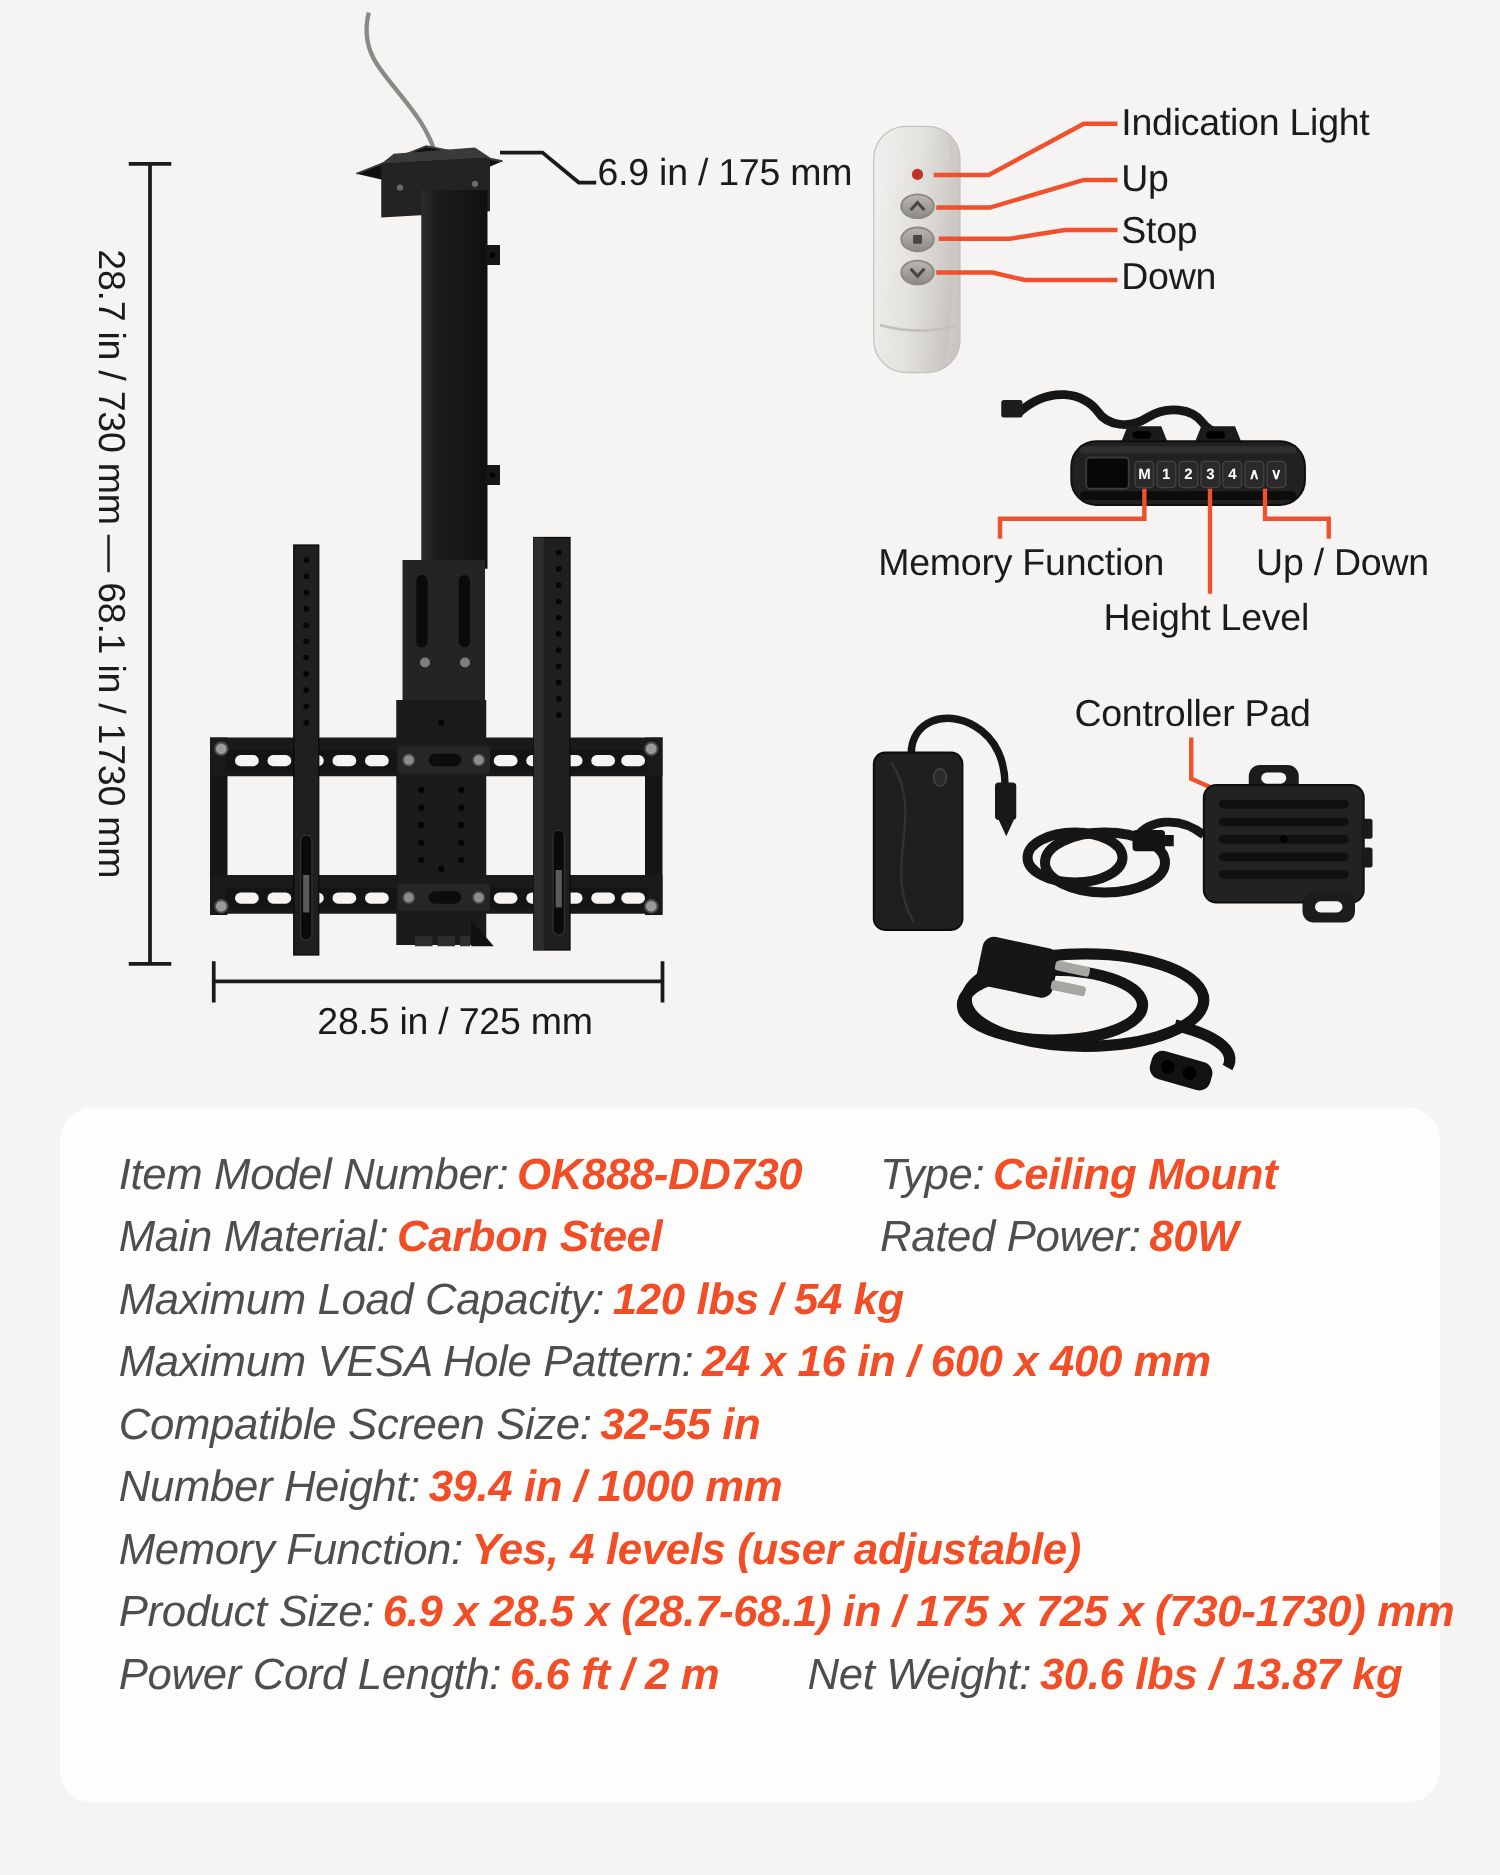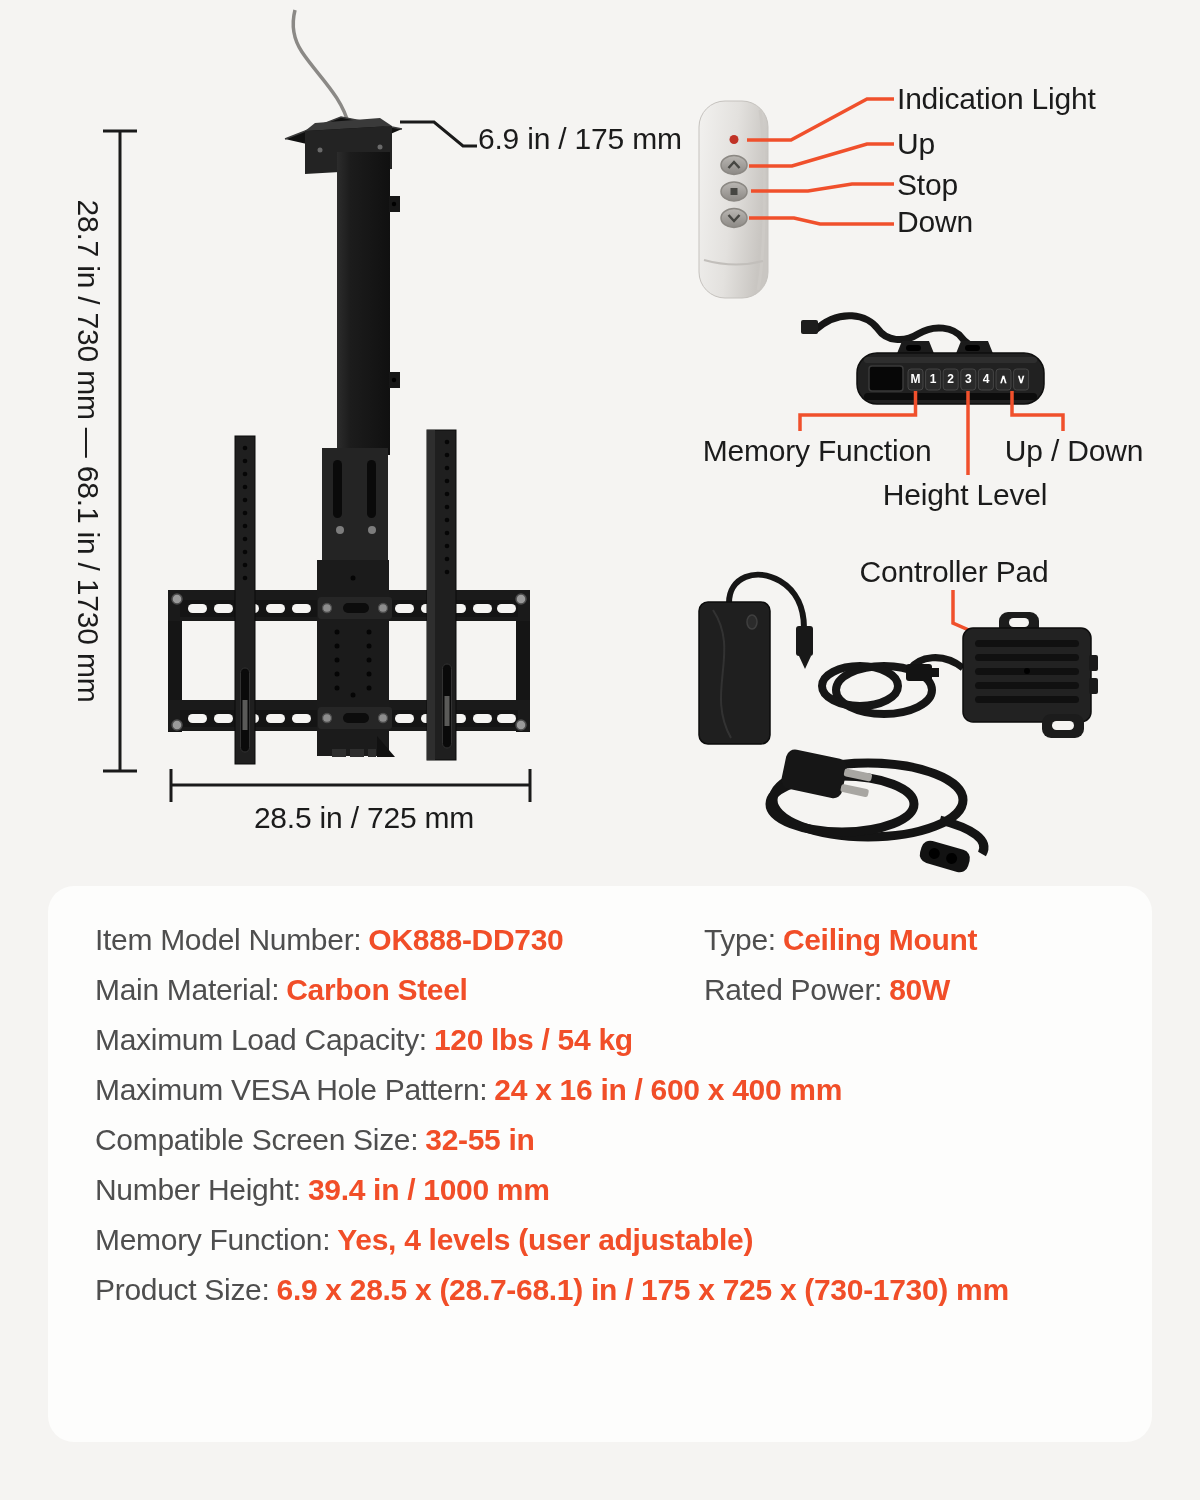--- a/index.html
+++ b/index.html
@@ -23,21 +23,21 @@
     text-align:center;font-size:12px;font-weight:700;color:#ffffff;
     letter-spacing:0;
   }
   .spec-card{
     position:absolute;left:48px;top:886px;width:1104px;height:556px;
     background:#fdfdfc;border-radius:26px;
     box-sizing:border-box;padding:29px 40px 0 47px;
   }
   .spec-row{
     position:relative;height:50px;line-height:50px;
-    font-size:30px;letter-spacing:-0.3px;white-space:nowrap;
+    font-size:35px;letter-spacing:-0.3px;white-space:nowrap;font-style:italic;
   }
   .spec-label{color:#4e4e4e;}
   .spec-value{color:#f14e28;font-weight:700;margin-left:7px;}
   .spec-pair2{position:absolute;top:0;line-height:50px;}
 </style>
 </head>
 <body>
 
 <div class="stage">
 
@@ -345,15 +345,21 @@
     </div>
     <div class="spec-row">
       <span class="spec-label">Number Height:</span><span class="spec-value">39.4 in / 1000 mm</span>
     </div>
     <div class="spec-row">
       <span class="spec-label">Memory Function:</span><span class="spec-value">Yes, 4 levels (user adjustable)</span>
     </div>
     <div class="spec-row">
       <span class="spec-label">Product Size:</span><span class="spec-value">6.9 x 28.5 x (28.7-68.1) in / 175 x 725 x (730-1730) mm</span>
     </div>
+    <div class="spec-row">
+      <span class="spec-label">Power Cord Length:</span><span class="spec-value">6.6 ft / 2 m</span>
+      <span class="spec-pair2" style="left:551px;">
+        <span class="spec-label">Net Weight:</span><span class="spec-value">30.6 lbs / 13.87 kg</span>
+      </span>
+    </div>
   </div>
 
 </div>
 
 </body></html>

